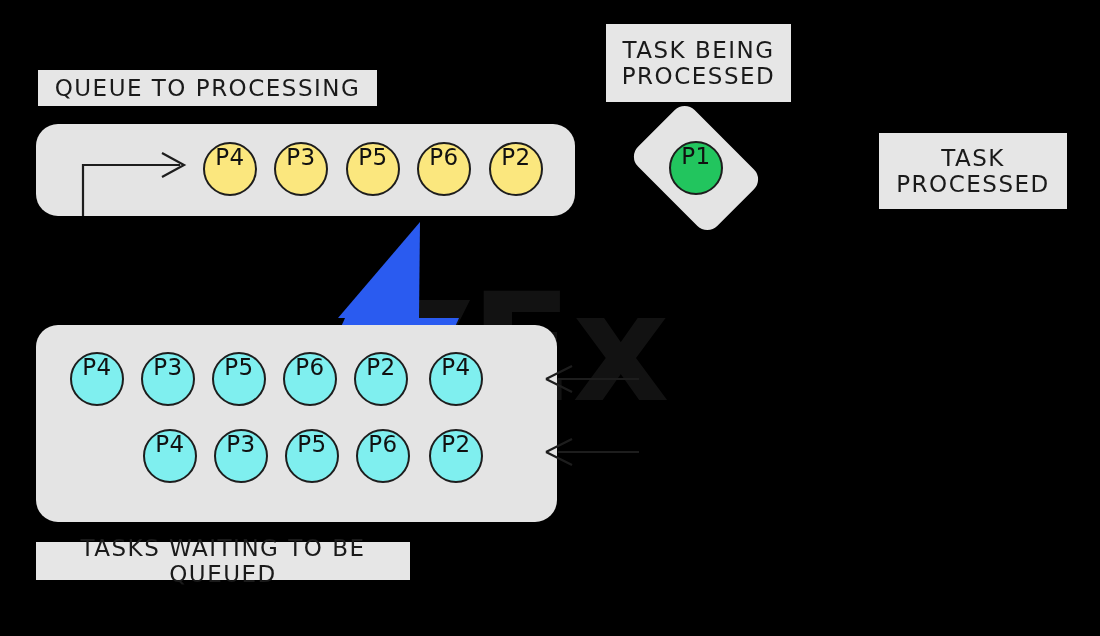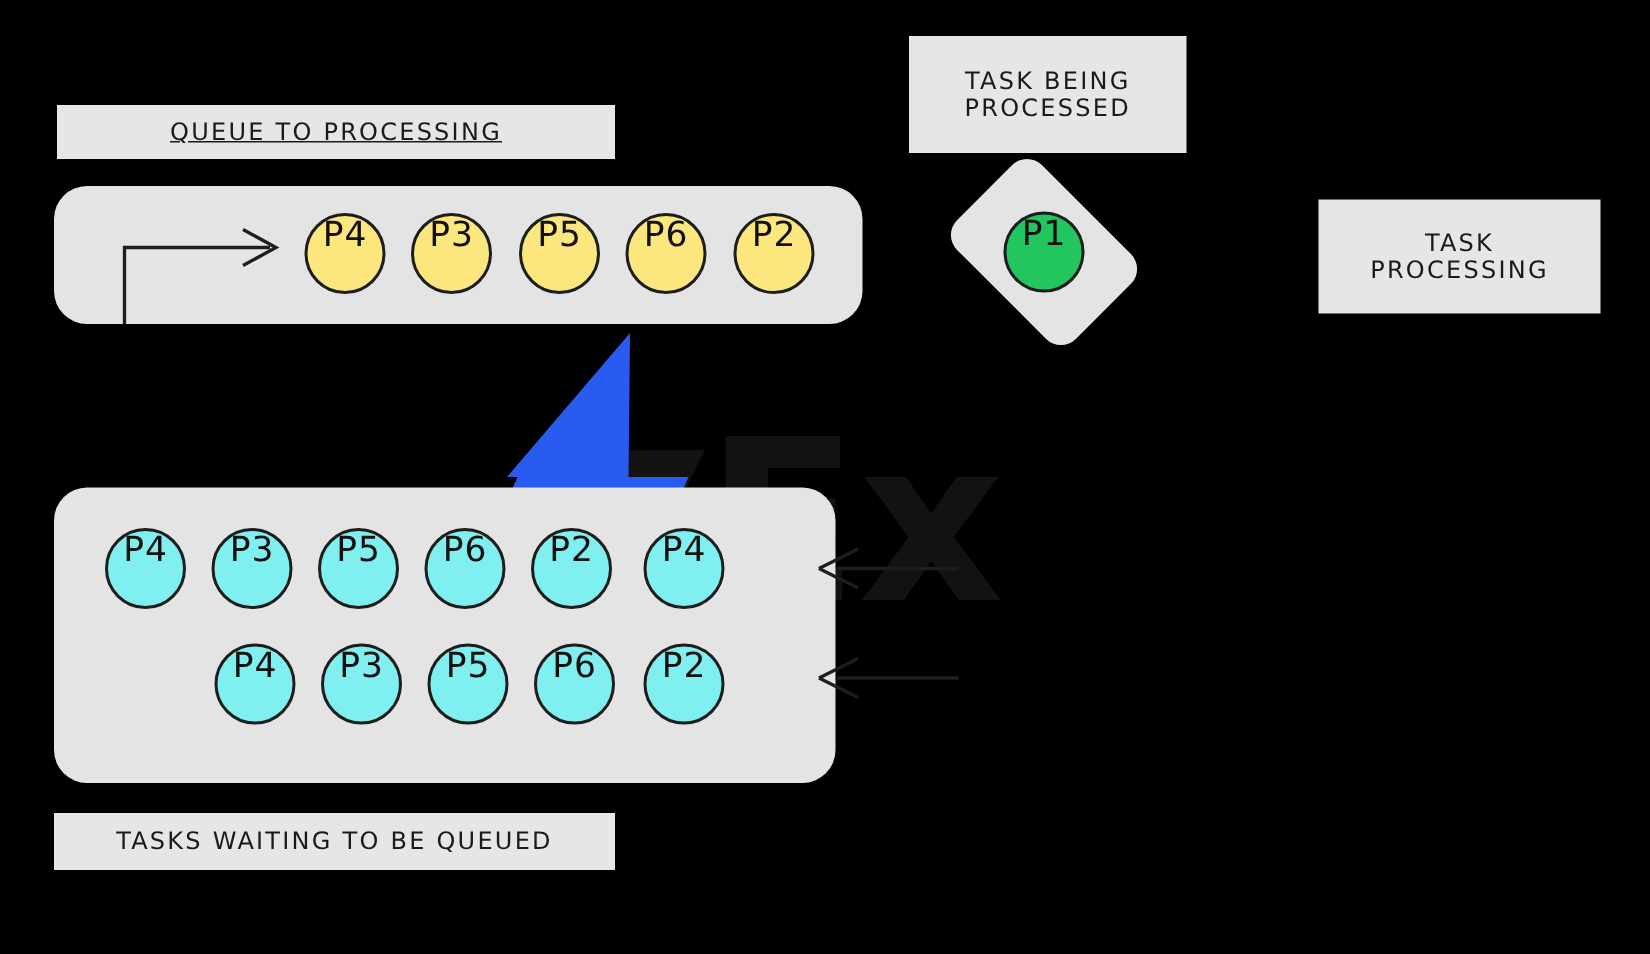--- a/index.html
+++ b/index.html
@@ -4,21 +4,21 @@
 <style>
   html,body{margin:0;padding:0;background:#000;}
   #stage{
     position:relative;width:1100px;height:636px;background:#000;overflow:hidden;
     font-family:"DejaVu Sans","Liberation Sans",sans-serif;
   }
   .label-box{
     position:absolute;background:#e6e6e6;color:#1a1a1a;
     display:flex;align-items:center;justify-content:center;
     text-align:center;letter-spacing:1.5px;line-height:1.15;
-    font-size:16px;font-weight:400;white-space:pre-line;
+    font-size:23px;font-weight:400;white-space:pre-line;
   }
   .container-box{
     position:absolute;background:#e4e4e4;border-radius:22px;
   }
   .node{
     position:absolute;border-radius:50%;border:2px solid #1d1d1d;
     display:flex;align-items:flex-start;justify-content:center;
     font-size:23px;color:#111;letter-spacing:.5px;
     box-sizing:border-box;
   }
@@ -38,21 +38,21 @@
 
 <div id="stage">
 
   <svg class="overlay wm" aria-hidden="true">
     <g opacity="0.07" fill="#ffffff">
       <polygon points="395,300 470,300 420,400 345,400"></polygon>
       <text x="470" y="400" font-size="150" font-family="'DejaVu Sans',sans-serif" font-weight="700">Ex</text>
     </g>
   </svg>
 
-  <div class="label-box" style="left:38px;top:70px;width:372px;height:36px;text-decoration:underline;">QUEUE TO PROCESSING</div>
+  <div class="label-box" style="left:38px;top:70px;width:339px;height:36px;">QUEUE TO PROCESSING</div>
 
   <div class="container-box" style="left:36px;top:124px;width:539px;height:92px;"></div>
 
   <svg class="overlay">
     <path d="M83,216 L83,165 L180,165" stroke="#1d1d1d" stroke-width="2.2" fill="none"></path>
     <path d="M162,153 L184,165 L162,177" stroke="#1d1d1d" stroke-width="2.2" fill="none"></path>
   </svg>
 
   <div class="node yellow" style="left:203px;top:142px;width:54px;height:54px;">
       <span>P4</span>
@@ -74,21 +74,21 @@
 PROCESSED</div>
 
   <div class="diamond-wrap" style="left:640px;top:128px;width:112px;height:80px;">
     <div class="diamond-shape"></div>
   </div>
   <div class="node green" style="left:669px;top:141px;width:54px;height:54px;">
       <span>P1</span>
     </div>
 
   <div class="label-box" style="left:879px;top:133px;width:188px;height:76px;">TASK
-PROCESSING</div>
+PROCESSED</div>
 
   <svg class="overlay">
     <polygon points="420,222 419,318 338,318" fill="#2a5bf0"></polygon>
     <polygon points="345,318 459,318 455,327 341,327" fill="#2a5bf0"></polygon>
   </svg>
 
   <div class="container-box" style="left:36px;top:325px;width:521px;height:197px;"></div>
 
   <div class="node cyan" style="left:70px;top:352px;width:54px;height:54px;">
       <span>P4</span>

